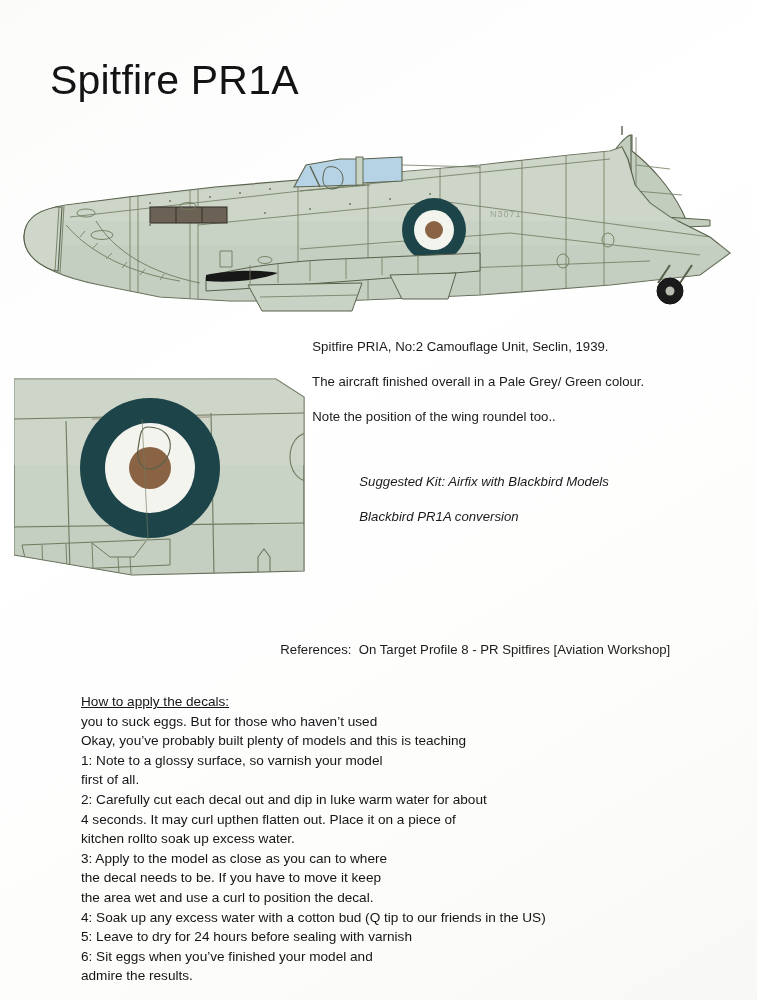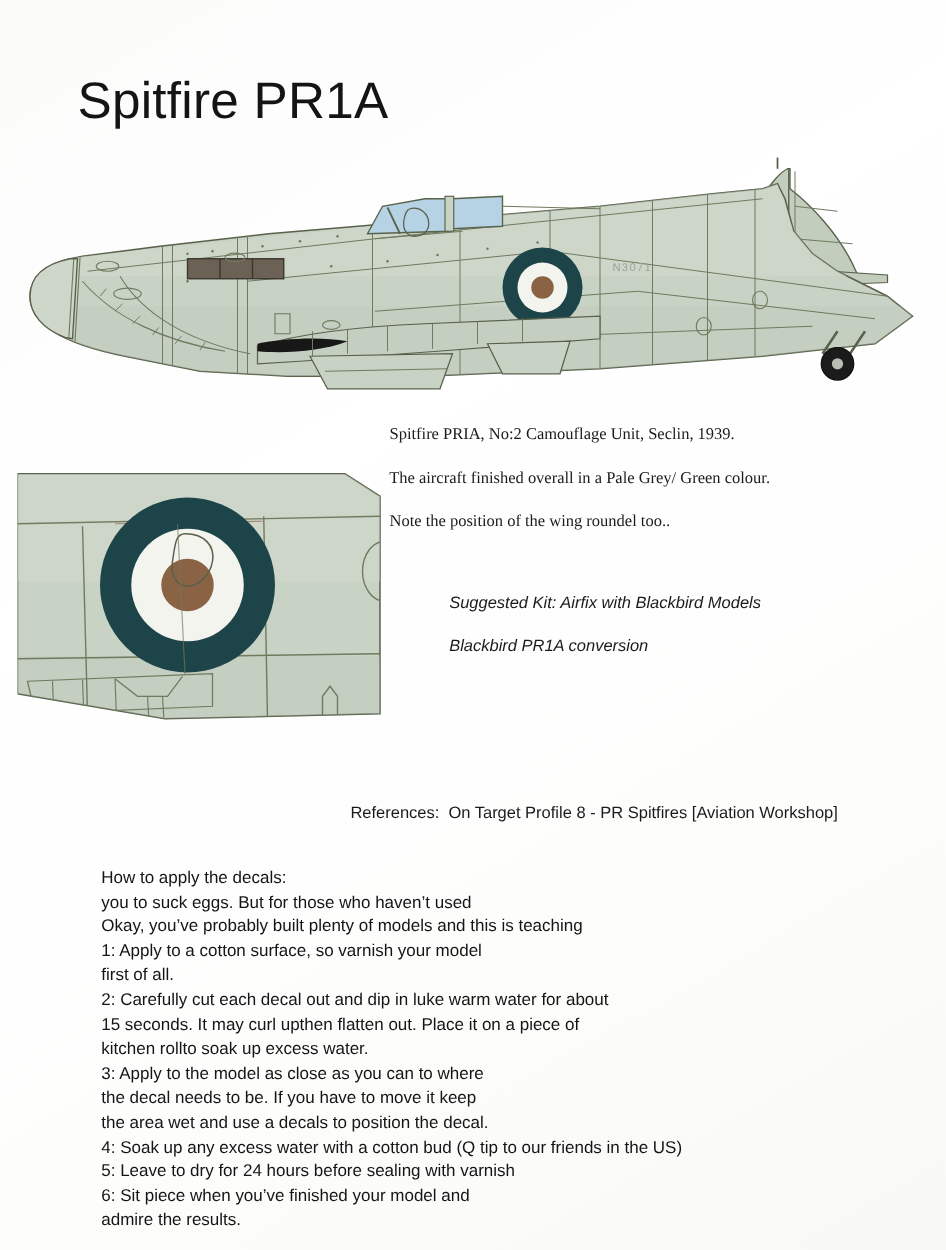--- a/index.html
+++ b/index.html
@@ -21,41 +21,40 @@
   
   .page-title {
     position: absolute;
     left: 50px;
     top: 57px;
     font-size: 41px;
     font-weight: 400;
     letter-spacing: 0.2px;
     color: #141414;
     white-space: nowrap;
-    margin-left: 12px;
   }
 
   
   .profile-art {
     position: absolute;
     left: 10px;
     top: 125px;
     width: 740px;
     height: 195px;
   }
 
   
   .text-block {
     position: absolute;
     font-size: 13.2px;
     line-height: 17.6px;
     color: #1b1b1b;
     white-space: pre;
   }
-  .caption-aircraft { left: 305px; top: 320px; font-family: Liberation Serif, serif; }
+  .caption-aircraft { left: 305px; top: 320px; }
   .caption-kit      { left: 352px; top: 455px; font-style: italic; }
   .caption-refs     { left: 273px; top: 623px; }
 
   
   .closeup-art {
     position: absolute;
     left: 14px;
     top: 375px;
     width: 320px;
     height: 228px;
@@ -65,20 +64,21 @@
   .instructions {
     position: absolute;
     left: 81px;
     top: 692px;
     width: 600px;
     font-size: 13.6px;
     line-height: 19.6px;
     color: #151515;
   }
   .instructions .heading {
+    text-decoration: underline;
     display: block;
     white-space: pre;
   }
   .instructions .line {
     display: block;
     white-space: pre;
   }
 </style>
 </head>
 <body>
@@ -325,25 +325,25 @@
 </div>
 
 <div class="text-block caption-refs">
   <span class="line">References:  On Target Profile 8 - PR Spitfires [Aviation Workshop]</span>
 </div>
 
 <div class="instructions">
   <span class="heading">How to apply the decals:</span>
   <span class="line">you to suck eggs. But for those who haven’t used</span>
   <span class="line">Okay, you’ve probably built plenty of models and this is teaching</span>
-  <span class="line">1: Apply to a cotton surface, so varnish your model</span>
+  <span class="line">1: Note to a glossy surface, so varnish your model</span>
   <span class="line">first of all.</span>
   <span class="line">2: Carefully cut each decal out and dip in luke warm water for about</span>
-  <span class="line">15 seconds. It may curl upthen flatten out. Place it on a piece of</span>
+  <span class="line">4 seconds. It may curl upthen flatten out. Place it on a piece of</span>
   <span class="line">kitchen rollto soak up excess water.</span>
   <span class="line">3: Apply to the model as close as you can to where</span>
   <span class="line">the decal needs to be. If you have to move it keep</span>
-  <span class="line">the area wet and use a decals to position the decal.</span>
+  <span class="line">the area wet and use a curl to position the decal.</span>
   <span class="line">4: Soak up any excess water with a cotton bud (Q tip to our friends in the US)</span>
   <span class="line">5: Leave to dry for 24 hours before sealing with varnish</span>
-  <span class="line">6: Sit piece when you’ve finished your model and</span>
+  <span class="line">6: Sit eggs when you’ve finished your model and</span>
   <span class="line">admire the results.</span>
 </div>
 
 </body></html>

